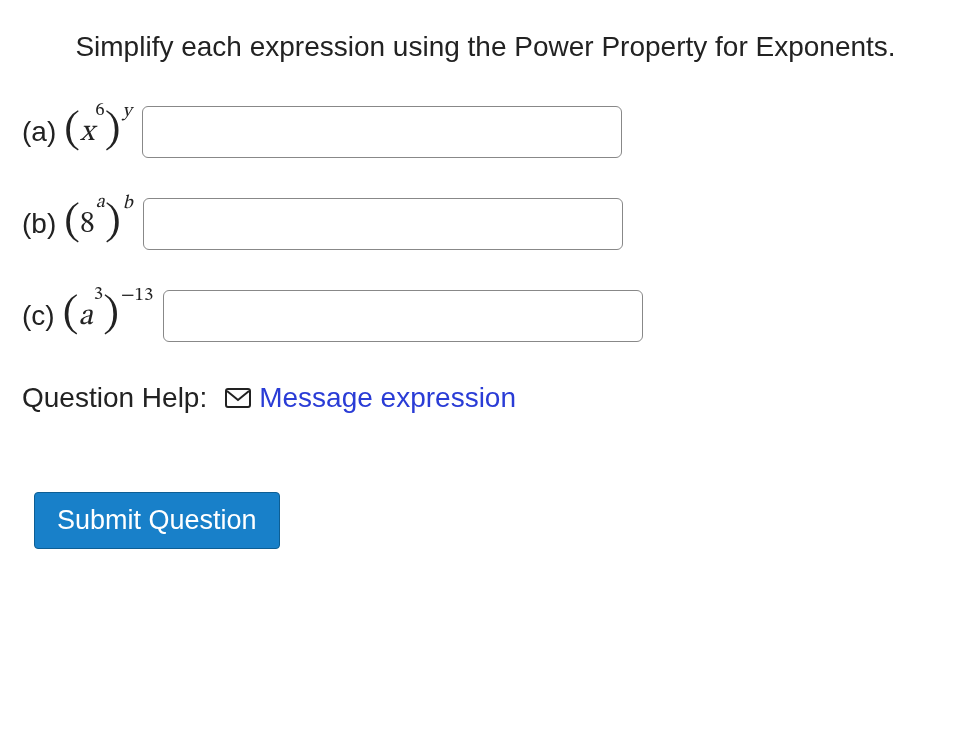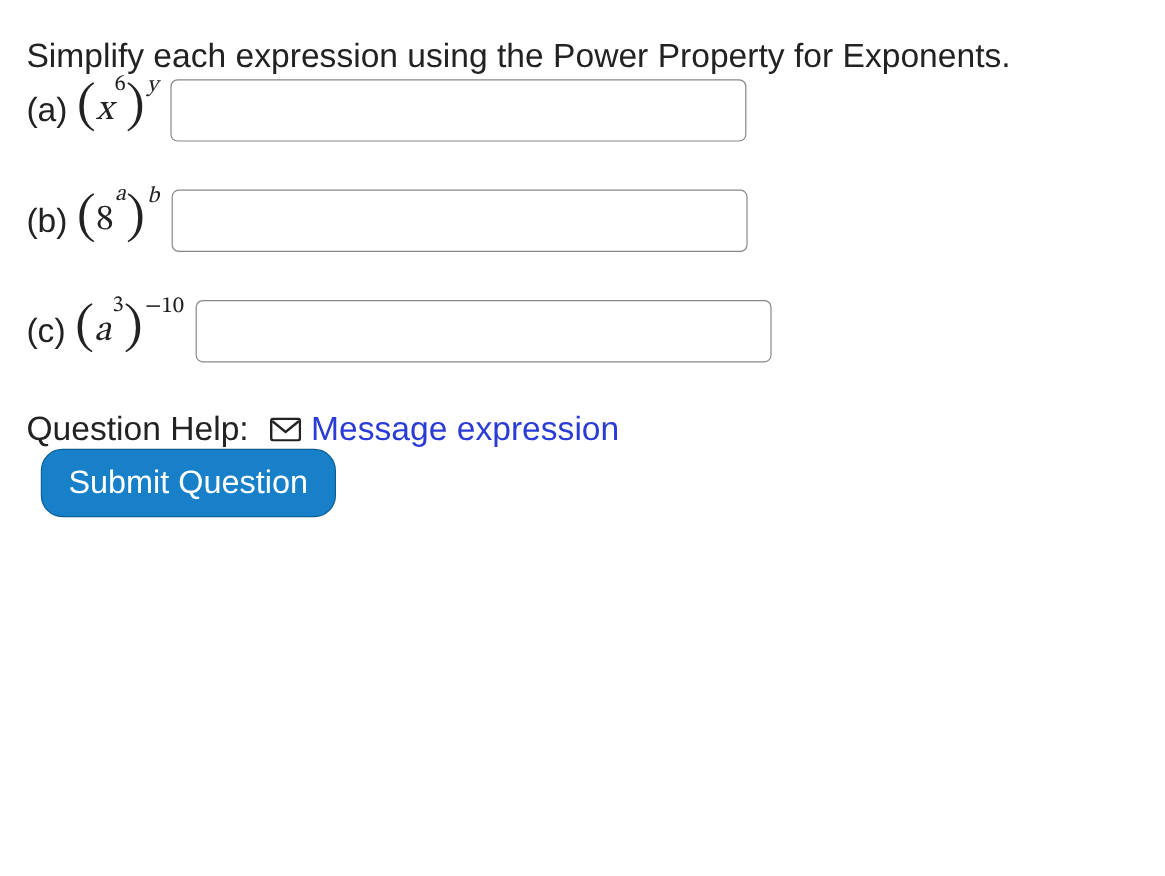--- a/index.html
+++ b/index.html
@@ -10,20 +10,22 @@
     body {
       font-family: 'Trebuchet MS', 'Lucida Sans Unicode', 'Lucida Grande', sans-serif;
       font-size: 28px;
       color: #222;
       padding: 28px 22px;
       width: 971px;
       background: #fff;
     }
     .question-prompt {
       line-height: 1.35;
+      margin-bottom: 40px;
+      text-align: center;
     }
     .part-row {
       display: flex;
       align-items: center;
       margin-bottom: 40px;
     }
     .part-label {
       margin-right: 8px;
     }
     .math {
@@ -67,20 +69,21 @@
       width: 480px;
       height: 52px;
       border: 1px solid #888;
       border-radius: 6px;
       font-size: 24px;
       padding: 4px 10px;
       background: #fff;
     }
     .help-row {
       margin-top: 10px;
+      margin-bottom: 30px;
       display: flex;
       align-items: center;
       gap: 18px;
     }
     .help-link {
       color: #2a3cd6;
       text-decoration: none;
       display: inline-flex;
       align-items: center;
       gap: 8px;
@@ -90,26 +93,27 @@
       width: 26px;
       height: 20px;
       stroke: #222;
       stroke-width: 2;
       fill: none;
     }
     .submit-btn {
       background: #1880c9;
       color: #fff;
       border: 1px solid #0d5e94;
-      border-radius: 18px;
+      border-radius: 4px;
       font-family: inherit;
       font-size: 27px;
       padding: 12px 22px;
       cursor: pointer;
       margin-left: 12px;
+      margin-top: 48px;
     }
   </style>
 </head>
 <body>
 
 
 
 <div class="question-prompt">Simplify each expression using the Power Property for Exponents.</div>
 
 
@@ -145,21 +149,21 @@
 
 <div class="part-row">
   <span class="part-label">(c)</span>
   <span class="math">
     <span class="paren">(</span>
     <span class="base-inner">
       <span>a</span>
       <span class="sup-inner num">3</span>
     </span>
     <span class="paren">)</span>
-    <span class="sup-outer neg">−10</span>
+    <span class="sup-outer neg">−13</span>
   </span>
   <input type="text" class="answer-input" style="">
 </div>
 
 <div class="help-row">
   <span>Question Help:</span>
   <a class="help-link">
     <svg class="mail-icon" viewBox="0 0 26 20">
       <rect x="1" y="1" width="24" height="18" rx="2"></rect>
       <path d="M2 3 L13 12 L24 3"></path>

